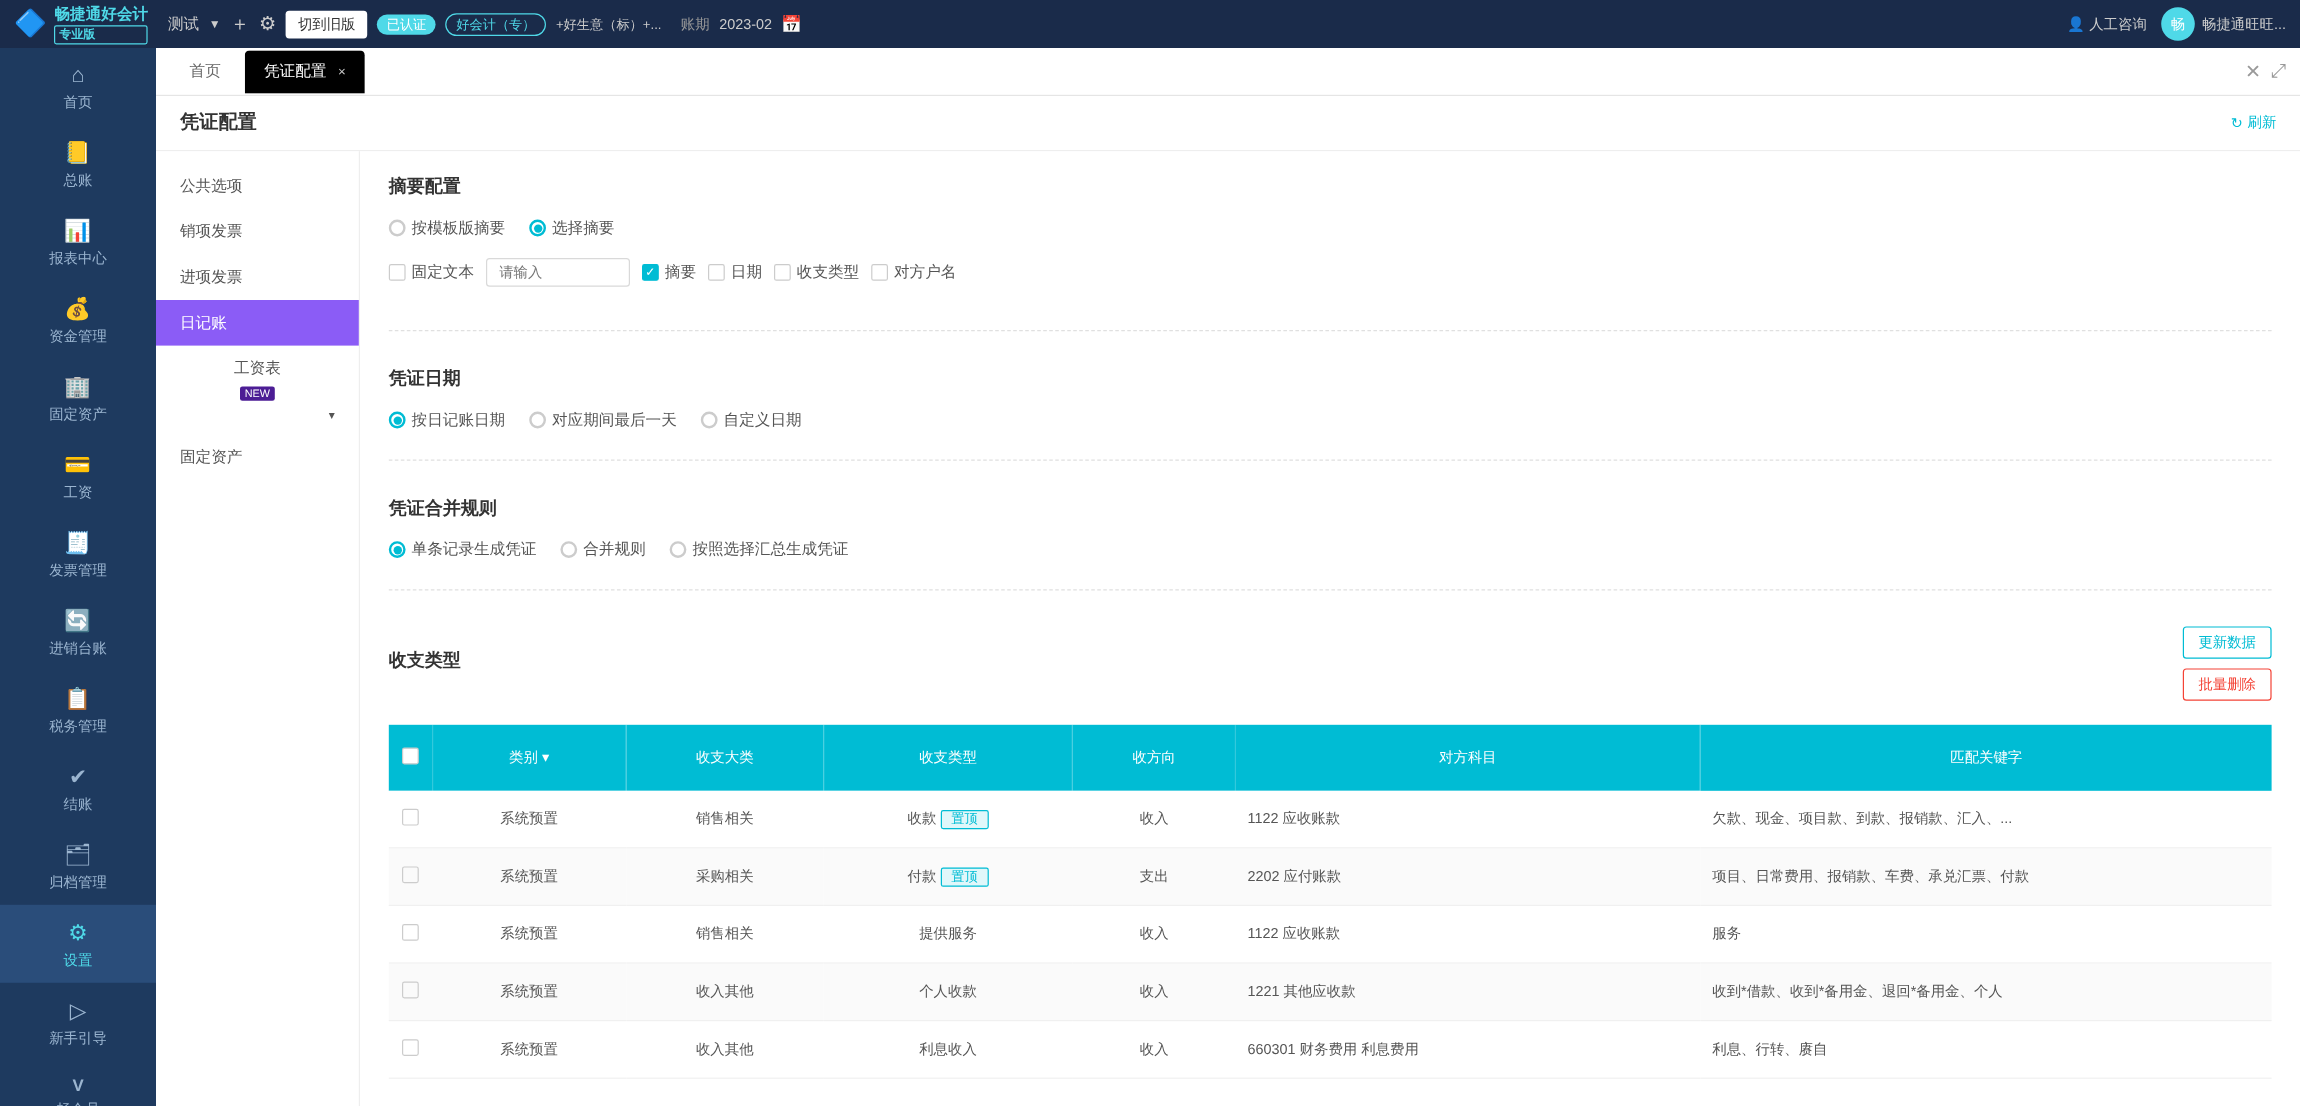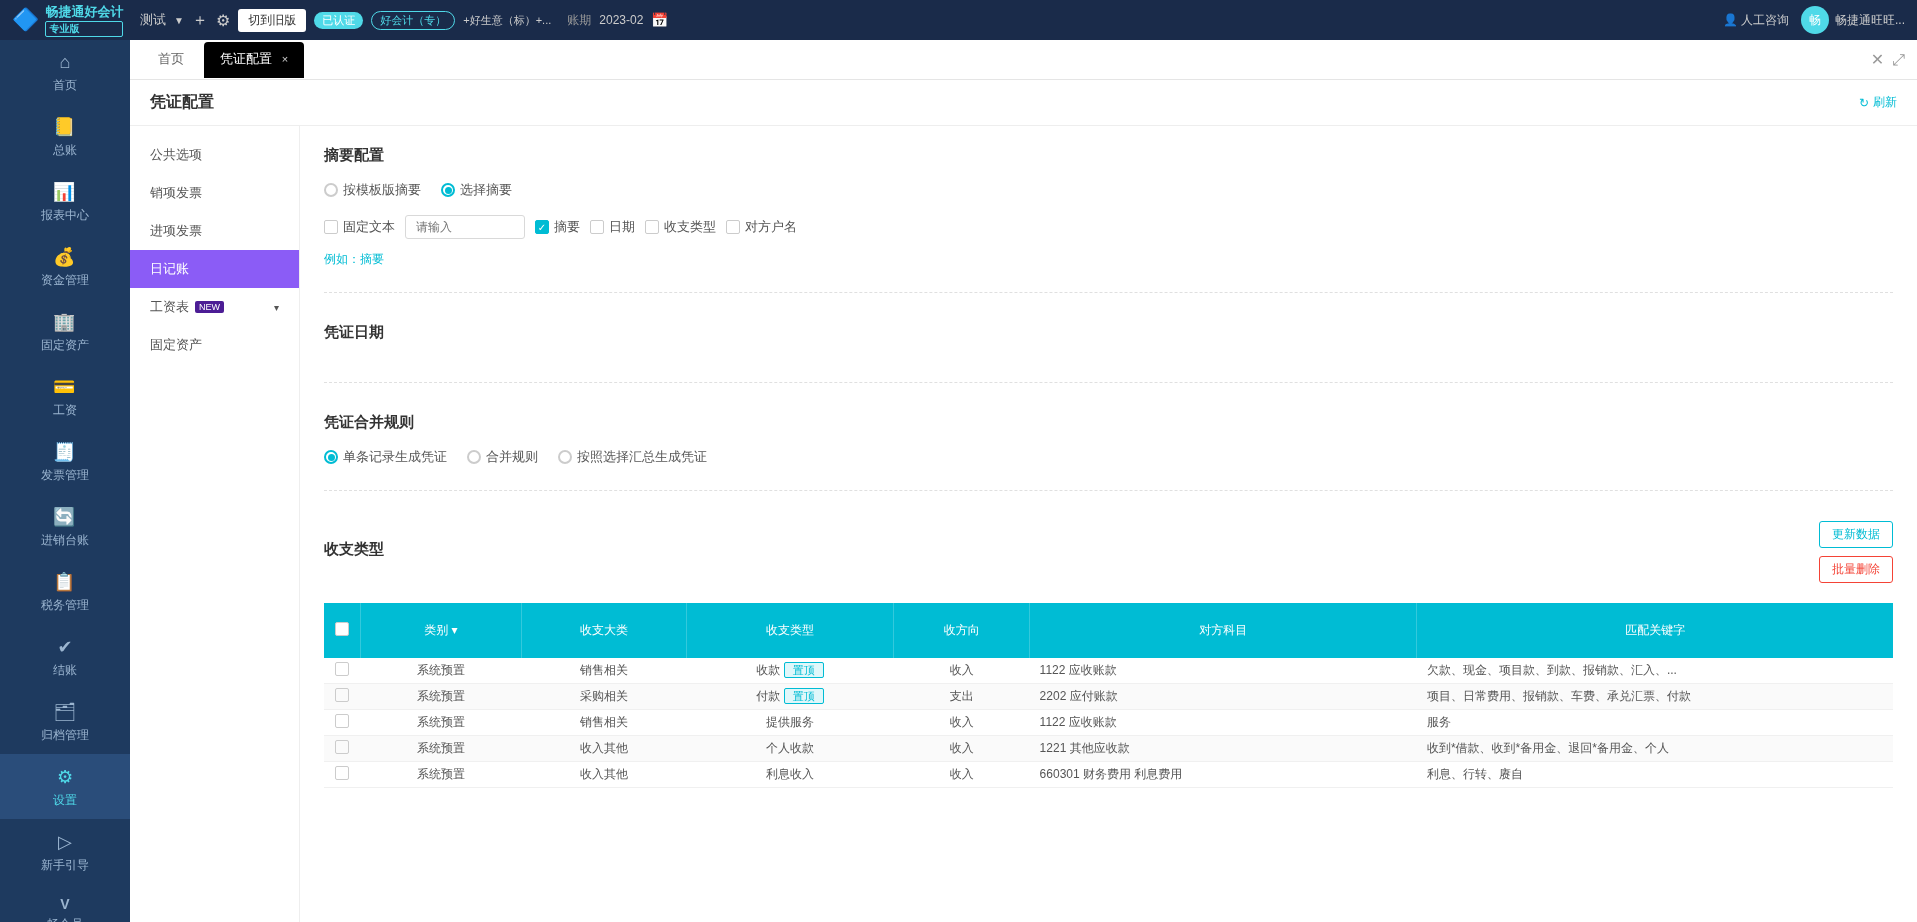--- a/index.html
+++ b/index.html
@@ -92,21 +92,21 @@
     .action-btn { border: 1px solid #00bcd4; color: #00bcd4; background: #fff; padding: 4px 12px; border-radius: 3px; font-size: 12px; cursor: pointer; }
     .action-btn-danger { border: 1px solid #f44336; color: #f44336; background: #fff; padding: 4px 12px; border-radius: 3px; font-size: 12px; cursor: pointer; }
 
     
     .data-table { width: 100%; border-collapse: collapse; font-size: 12px; }
     .data-table thead tr { background: #00bcd4; color: #fff; }
     .data-table thead th { padding: 19px 10px; text-align: center; font-weight: normal; border-right: 1px solid rgba(255,255,255,0.2); }
     .data-table thead th:last-child { border-right: none; }
     .data-table tbody tr { background: #fff; }
     .data-table tbody tr:nth-child(even) { background: #fafafa; }
-    .data-table tbody td { padding: 4px 10px; text-align: center; border-bottom: 1px solid #f0f0f0; color: #555; }
+    .data-table tbody td { padding: 15px 10px; text-align: center; border-bottom: 1px solid #f0f0f0; color: #555; }
     .data-table tbody td.left { text-align: left; }
     .data-table tbody td.ellipsis { max-width: 200px; overflow: hidden; text-overflow: ellipsis; white-space: nowrap; }
     .tag-cyan { background: #e0f7fa; color: #00bcd4; border: 1px solid #00bcd4; padding: 1px 8px; border-radius: 2px; font-size: 11px; }
 
     
     .cb { width: 14px; height: 14px; border: 1px solid #ccc; border-radius: 2px; display: inline-block; cursor: pointer; }
     .cb.all { background: #fff; }
   </style>
 </head>
 <body>
@@ -237,21 +237,21 @@
         </div>
         <div class="left-nav-item">
           <span>销项发票</span>
         </div>
         <div class="left-nav-item">
           <span>进项发票</span>
         </div>
         <div class="left-nav-item active">
           <span>日记账</span>
         </div>
-        <div class="left-nav-item" style="justify-content:space-between;">
+        <div class="left-nav-item" style="justify-content:space-between;flex-direction:column;">
           <span>工资表</span>
           <span class="new-badge">NEW</span>
           <span class="arrow">▾</span>
         </div>
         <div class="left-nav-item">
           <span>固定资产</span>
         </div>
       </div>
 
       <div class="right-content">
@@ -284,27 +284,38 @@
             </label>
             <label class="checkbox-item">
               <div class="checkbox-box"></div>
               <span>收支类型</span>
             </label>
             <label class="checkbox-item">
               <div class="checkbox-box"></div>
               <span>对方户名</span>
             </label>
           </div>
-          <div class="example-text">
-            <span>例如：</span><span style="color:#00bcd4;">摘要</span>
-          </div>
         </div>
 
         <div class="section">
           <div class="section-title">凭证日期</div>
+          <div class="radio-group-date">
+            <label class="radio-item">
+              <div class="radio-circle checked"></div>
+              <span>按日记账日期</span>
+            </label>
+            <label class="radio-item">
+              <div class="radio-circle"></div>
+              <span>对应期间最后一天</span>
+            </label>
+            <label class="radio-item">
+              <div class="radio-circle"></div>
+              <span>自定义日期</span>
+            </label>
+          </div>
         </div>
 
         <div class="section">
           <div class="section-title">凭证合并规则</div>
           <div class="radio-group-merge">
             <label class="radio-item">
               <div class="radio-circle checked"></div>
               <span>单条记录生成凭证</span>
             </label>
             <label class="radio-item">

